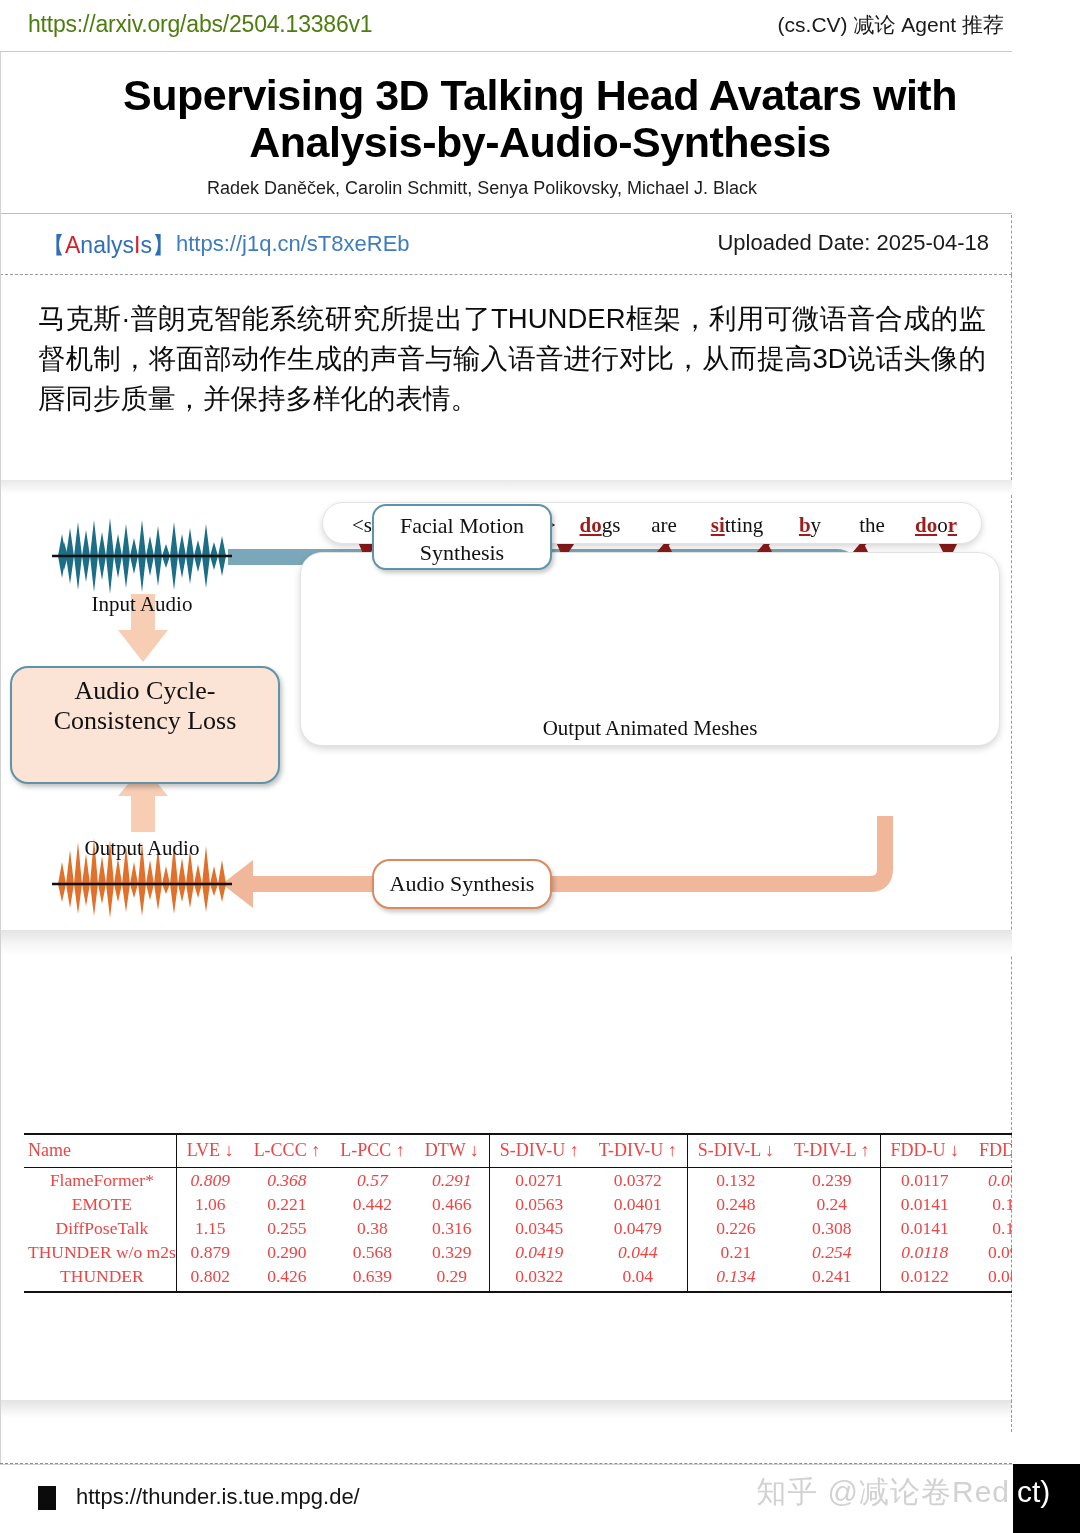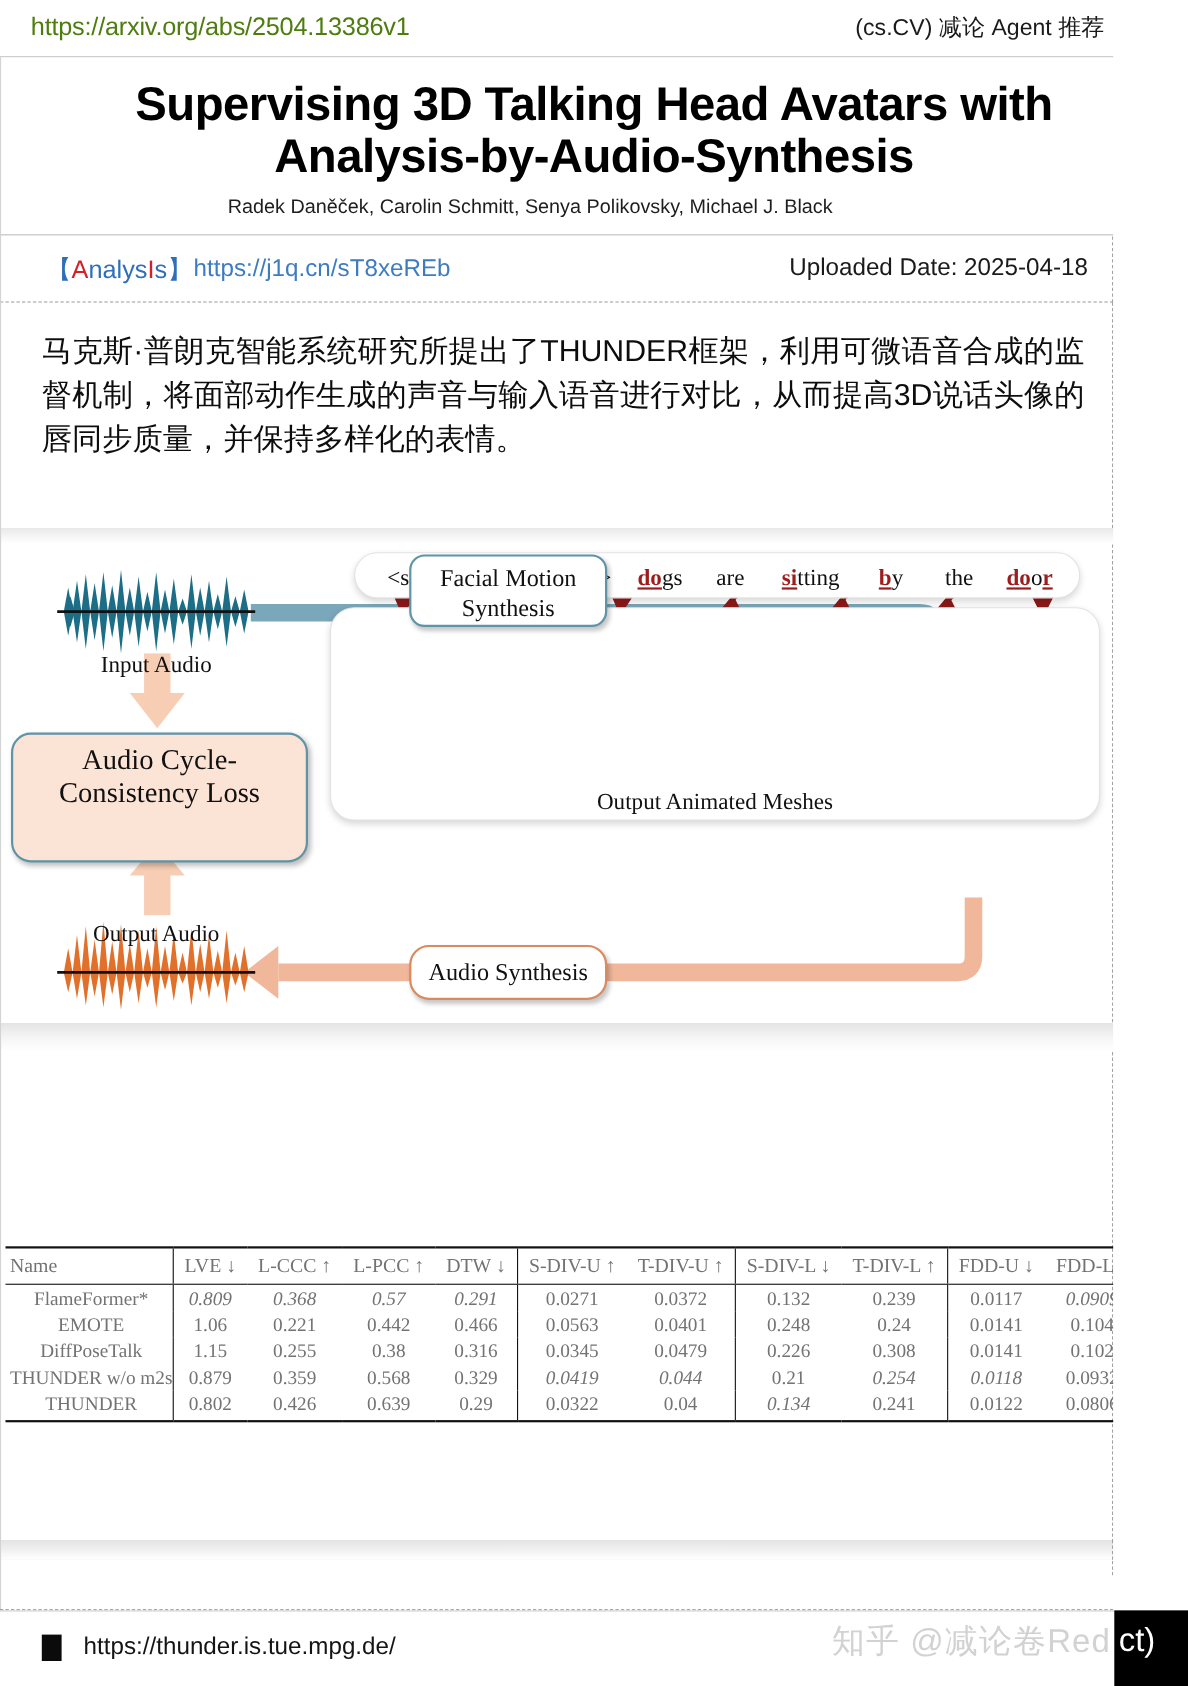--- a/index.html
+++ b/index.html
@@ -165,24 +165,24 @@
   .wordstrip .hl{color:#9d1d1d;font-weight:bold;text-decoration:underline;}
 
   
   .table-shell{
     position:absolute;left:0;top:1135px;width:1012px;height:297px;
     border-right:1px dashed #9a9a9a;
     box-sizing:border-box;
     background:#fff;
   }
   table.metrics{
-    position:absolute;left:5px;top:-2px;
+    position:absolute;left:24px;top:-2px;
     border-collapse:collapse;
     font-family:"Liberation Serif", serif;
-    color:#737373;
+    color:#ef4444;
     width:984px;
   }
   table.metrics th,table.metrics td{
     padding:0;
     font-weight:normal;
     font-size:17.5px;
     line-height:21px;
     white-space:nowrap;
   }
   table.metrics thead th{
@@ -573,21 +573,21 @@
             <td class="hpad sep">0.0345</td>
             <td class="hpad bold">0.0479</td>
             <td class="hpad sep">0.226</td>
             <td class="hpad bold">0.308</td>
             <td class="hpad sep">0.0141</td>
             <td class="hpad">0.102</td>
           </tr>
           <tr>
             <td class="col-name">THUNDER w/o m2s</td>
             <td class="hpad sep">0.879</td>
-            <td class="hpad">0.359</td>
+            <td class="hpad">0.290</td>
             <td class="hpad">0.568</td>
             <td class="hpad">0.329</td>
             <td class="hpad sep ital">0.0419</td>
             <td class="hpad ital">0.044</td>
             <td class="hpad sep">0.21</td>
             <td class="hpad ital">0.254</td>
             <td class="hpad sep ital">0.0118</td>
             <td class="hpad">0.0932</td>
           </tr>
           <tr>

